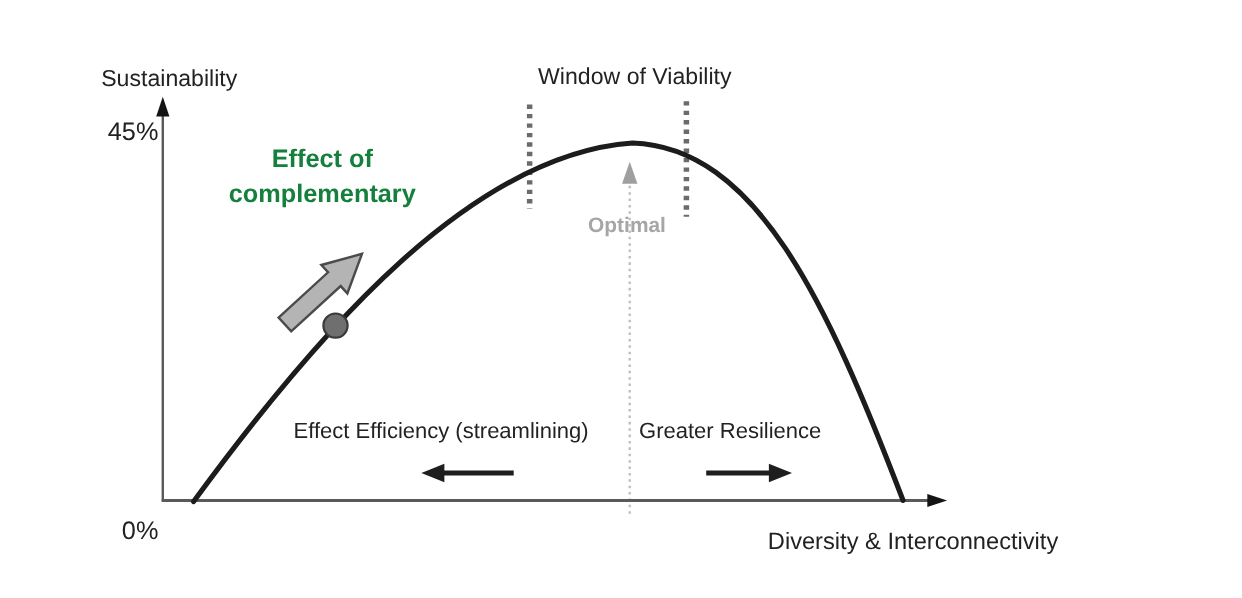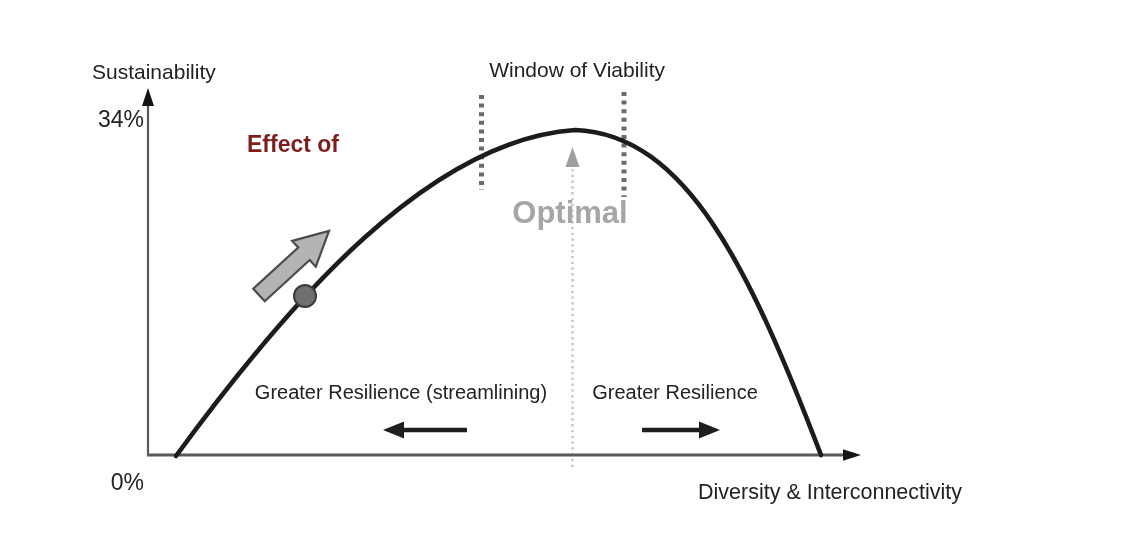--- a/index.html
+++ b/index.html
@@ -54,45 +54,45 @@
     text-align: right;
     font-size: 21px;
   }
   .lbl-effect {
     left: 183px;
     top: 128px;
     width: 220px;
     text-align: center;
     font-size: 23px;
     font-weight: bold;
-    color: #7f1d1d;
+    color: #15803d;
     line-height: 32px;
     white-space: normal;
   }
   .lbl-optimal {
     left: 500px;
     top: 195px;
     width: 140px;
     text-align: center;
-    font-size: 31px;
+    font-size: 19px;
     font-weight: bold;
     color: #a6a6a6;
   }
   .lbl-efficiency {
     left: 229px;
     top: 381px;
     width: 344px;
     text-align: center;
     font-size: 20px;
   }
   .lbl-resilience {
     left: 581px;
     top: 381px;
     width: 188px;
-    text-align: center;
+    text-align: left;
     font-size: 20px;
   }
   .lbl-x-axis {
     left: 698px;
     top: 480px;
     width: 326px;
     font-size: 21.5px;
   }
 </style>
 </head>
@@ -127,32 +127,32 @@
     </g>
 
     <g>
       <line x1="642" y1="430" x2="702" y2="430" stroke-width="4.6" stroke="#1e1e1e"></line>
       <polygon points="720,430 699,421.5 699,438.5" fill="#1e1e1e"></polygon>
     </g>
   </svg>
 
   <div class="lbl lbl-y-axis">Sustainability</div>
 
-  <div class="lbl lbl-ymax">34%</div>
+  <div class="lbl lbl-ymax">45%</div>
 
   <div class="lbl lbl-ymin">0%</div>
 
   <div class="lbl lbl-window-title">Window of Viability</div>
 
   <div class="lbl lbl-effect">
     <span>Effect of</span><br>
-    <br>
+    <span>complementary</span><br>
   </div>
 
   <div class="lbl lbl-optimal">Optimal</div>
 
-  <div class="lbl lbl-efficiency">Greater Resilience (streamlining)</div>
+  <div class="lbl lbl-efficiency">Effect Efficiency (streamlining)</div>
 
   <div class="lbl lbl-resilience">Greater Resilience</div>
 
   <div class="lbl lbl-x-axis">Diversity &amp; Interconnectivity</div>
 
 </div>
 
 </body></html>

